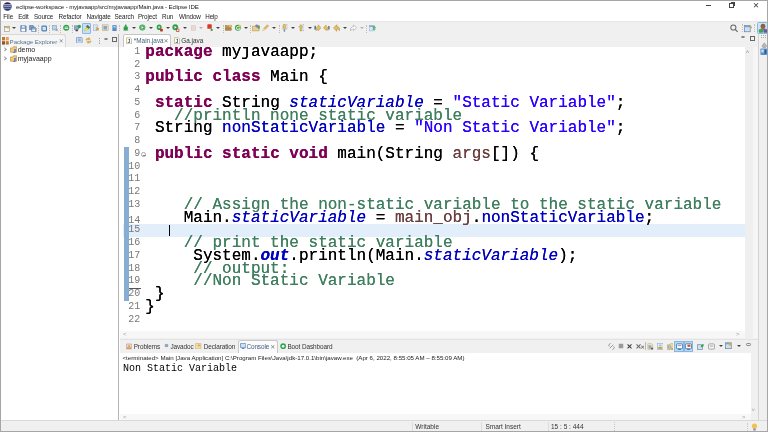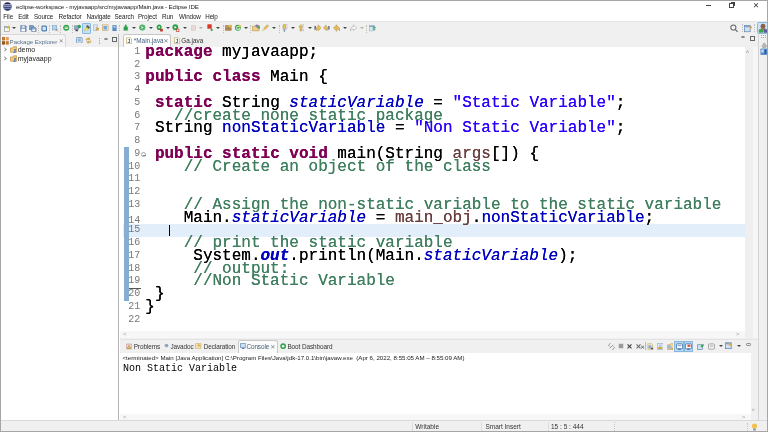--- a/index.html
+++ b/index.html
@@ -333,28 +333,27 @@
 
     <div class="lnum" style="top:-0.7px;">1</div>
     <div class="codeline" style="top:-0.7px; left:25.3px;"><span class="k">package</span><span>&nbsp;myjavaapp;</span></div>
     <div class="lnum" style="top:12.05px;">2</div>
     <div class="lnum" style="top:24.8px;">3</div>
     <div class="codeline" style="top:24.8px; left:25.3px;"><span class="k">public class</span><span>&nbsp;Main {</span></div>
     <div class="lnum" style="top:37.55px;">4</div>
     <div class="lnum" style="top:50.3px;">5</div>
     <div class="codeline" style="top:50.3px; left:25.3px;"><span> </span><span class="k">static</span><span>&nbsp;String&nbsp;</span><span class="sv">staticVariable</span><span>&nbsp;=&nbsp;</span><span class="s">"Static Variable"</span><span>;</span></div>
     <div class="lnum" style="top:63.05px;">6</div>
-    <div class="codeline" style="top:63.05px; left:25.3px;"><span class="c">   //create none static package</span></div>
+    <div class="codeline" style="top:63.05px; left:25.3px;"><span class="c">   //println none static variable</span></div>
     <div class="lnum" style="top:75.8px;">7</div>
     <div class="codeline" style="top:75.8px; left:25.3px;"><span> String&nbsp;</span><span class="f">nonStaticVariable</span><span>&nbsp;=&nbsp;</span><span class="s">"Non Static Variable"</span><span>;</span></div>
     <div class="lnum" style="top:88.55px;">8</div>
     <div class="lnum" style="top:101.3px;">9</div>
     <div class="codeline" style="top:101.3px; left:25.3px;"><span> </span><span class="k">public static void</span><span>&nbsp;main(String&nbsp;</span><span class="p">args</span><span>[]) {</span></div>
     <div class="lnum" style="top:114.05px;">10</div>
-    <div class="codeline" style="top:114.05px; left:25.3px;"><span class="c">    // Create an object of the class</span></div>
     <div class="lnum" style="top:126.8px;">11</div>
     <div class="lnum" style="top:139.55px;">12</div>
     <div class="lnum" style="top:152.3px;">13</div>
     <div class="codeline" style="top:152.3px; left:25.3px;"><span class="c">    // Assign the non-static variable to the static variable</span></div>
     <div class="lnum" style="top:168px;">14</div>
     <div class="codeline" style="top:165.05px; left:25.3px;"><span>    Main.</span><span class="sv">staticVariable</span><span>&nbsp;=&nbsp;</span><span class="p">main_obj</span><span>.</span><span class="f">nonStaticVariable</span><span>;</span></div>
     <div class="lnum" style="top:177.8px;">15</div>
     <div class="lnum" style="top:190.55px;">16</div>
     <div class="codeline" style="top:190.55px; left:25.3px;"><span class="c">    // print the static variable</span></div>
     <div class="lnum" style="top:203.3px;">17</div>

